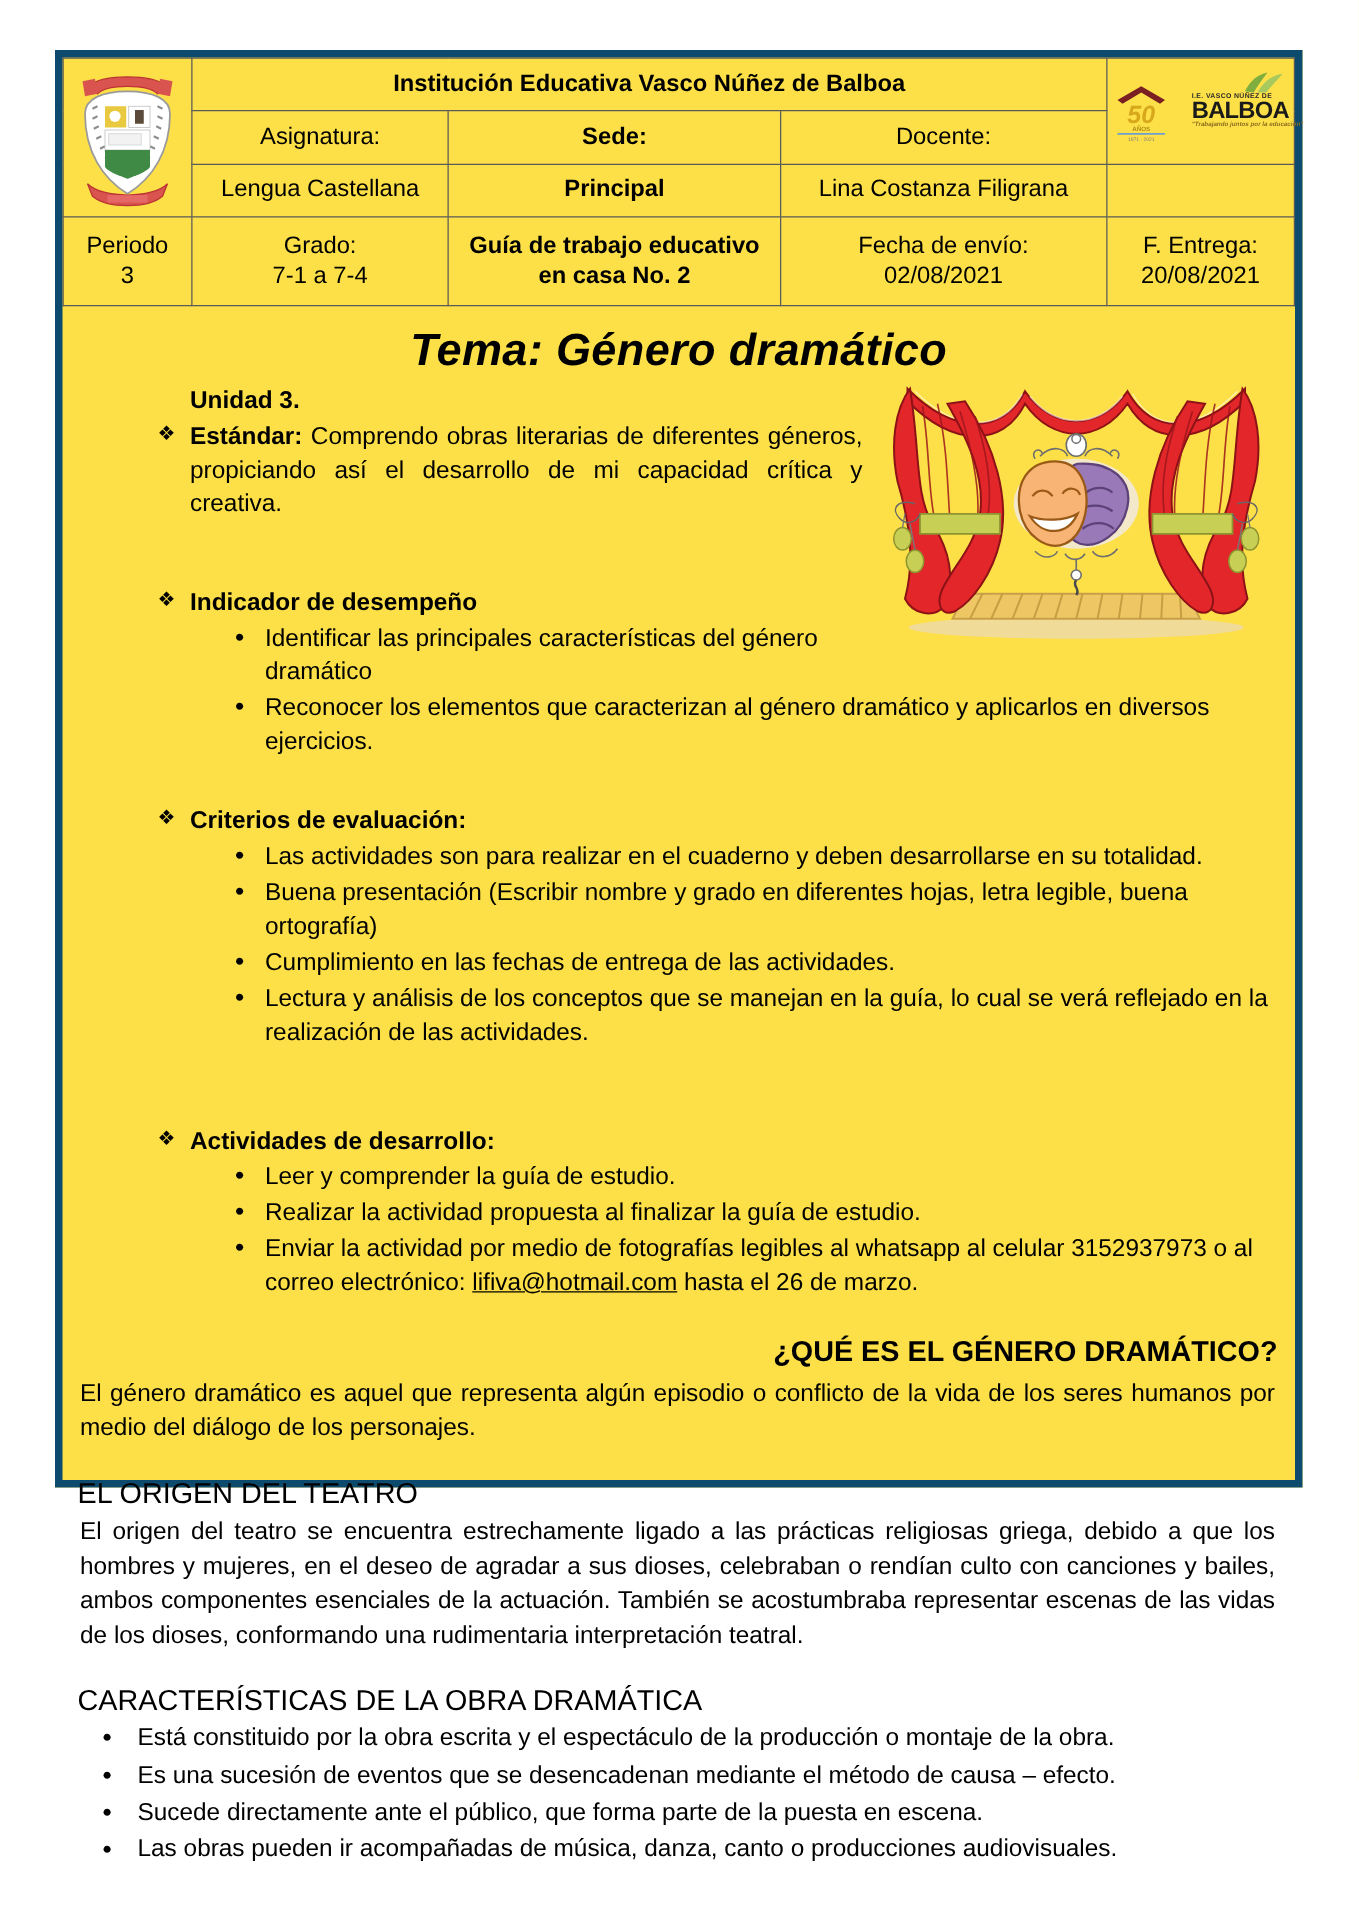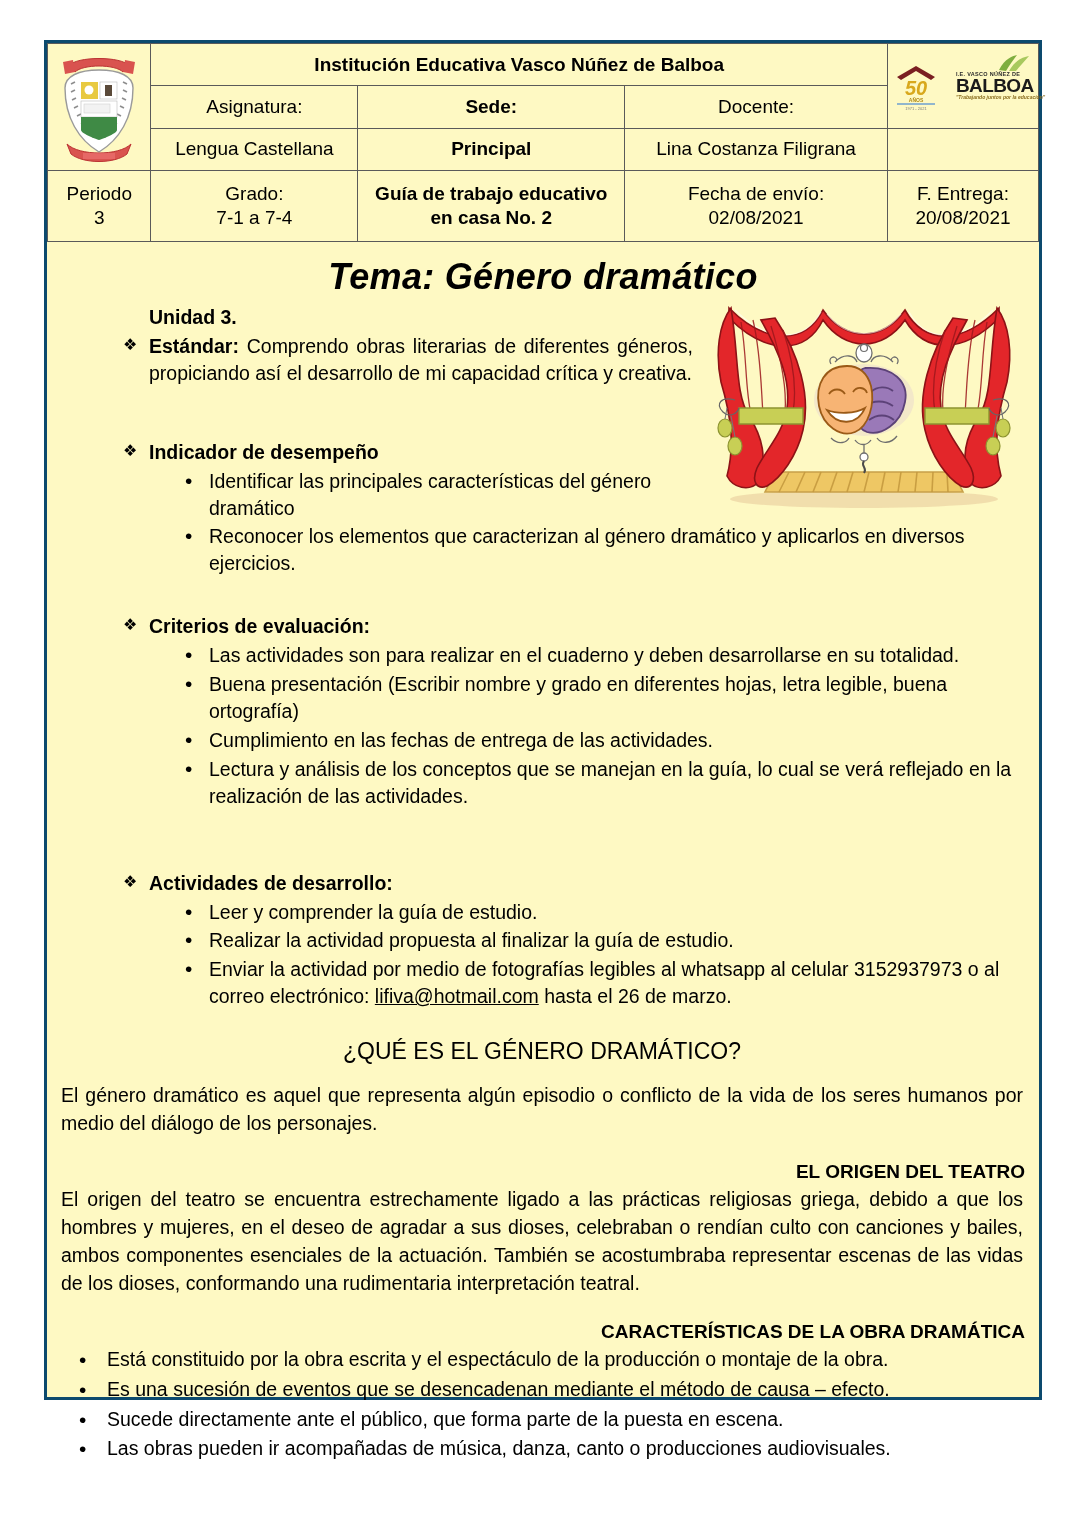--- a/index.html
+++ b/index.html
@@ -15,24 +15,24 @@
     position: relative;
     overflow: hidden;
   }
 
   
   #page-frame {
     position: absolute;
     left: 44px;
     top: 40px;
     width: 998px;
-    height: 1360px;
-    border: 3px solid #0c4a6e;
+    height: 1150px;
+    border: 6px solid #0c4a6e;
     box-sizing: border-box;
-    background: #fef9c3;
+    background: #fde047;
   }
 
   
   #header-table {
     width: 100%;
     border-collapse: collapse;
     table-layout: fixed;
   }
   #header-table td {
     border: 1px solid #5a5a5a;
@@ -152,37 +152,36 @@
     left: 2px; top: 0;
     font-size: 21px;
     line-height: 1.28;
   }
 
   .gap-sm { height: 12px; }
   .gap-md { height: 20px; }
 
   #section-q {
     clear: both;
-    text-align: center;
-    font-weight: normal;
+    text-align: right;
+    font-weight: bold;
     font-size: 23px;
-    margin: 26px 0 14px 0;
+    margin: 26px 0 4px 0;
   }
   .body-para {
     margin: 0 0 0 0;
     text-align: justify;
     font-size: 19.5px;
     line-height: 1.42;
     padding: 0 2px 0 2px;
   }
   .sec-head {
-    font-weight: bold;
-    font-size: 19px;
+    font-weight: normal;
+    font-size: 23px;
     margin: 22px 0 1px 0;
-    text-align: right;
   }
   ul.plain {
     list-style: none;
     margin: 0;
     padding: 0 0 0 18px;
   }
   ul.plain > li {
     position: relative;
     padding-left: 30px;
     margin: 0 0 2px 0;

